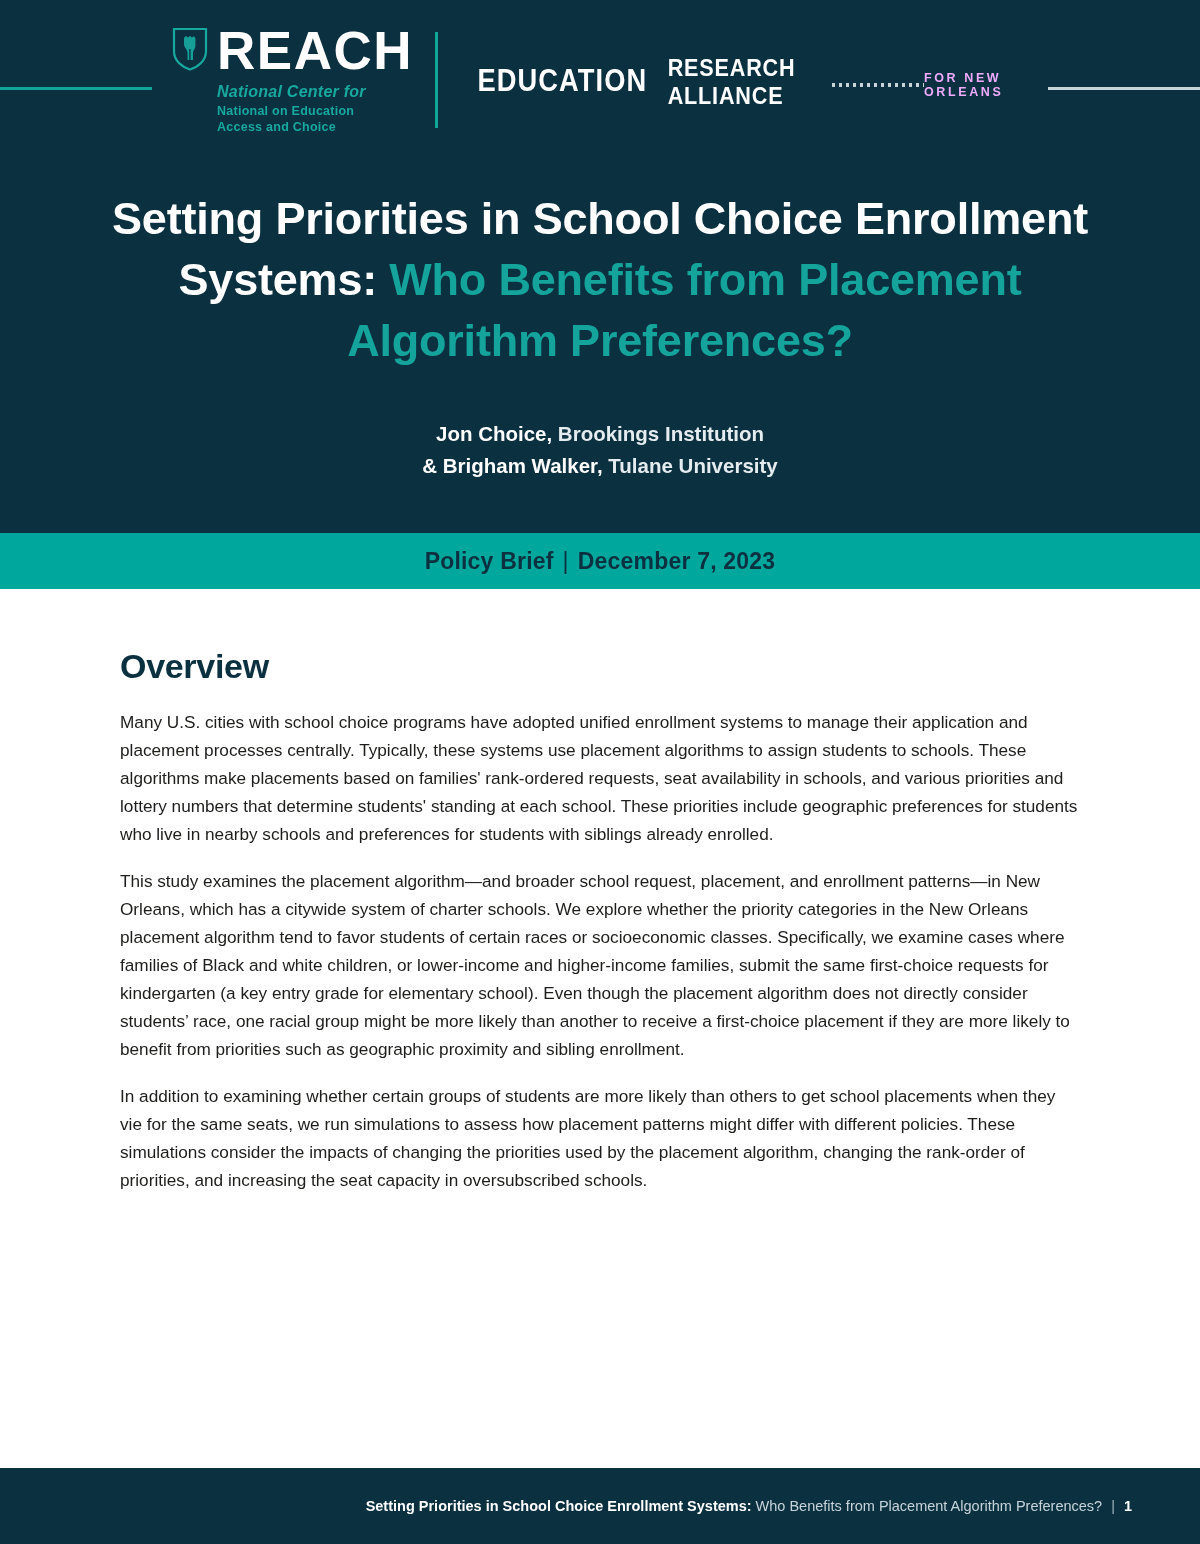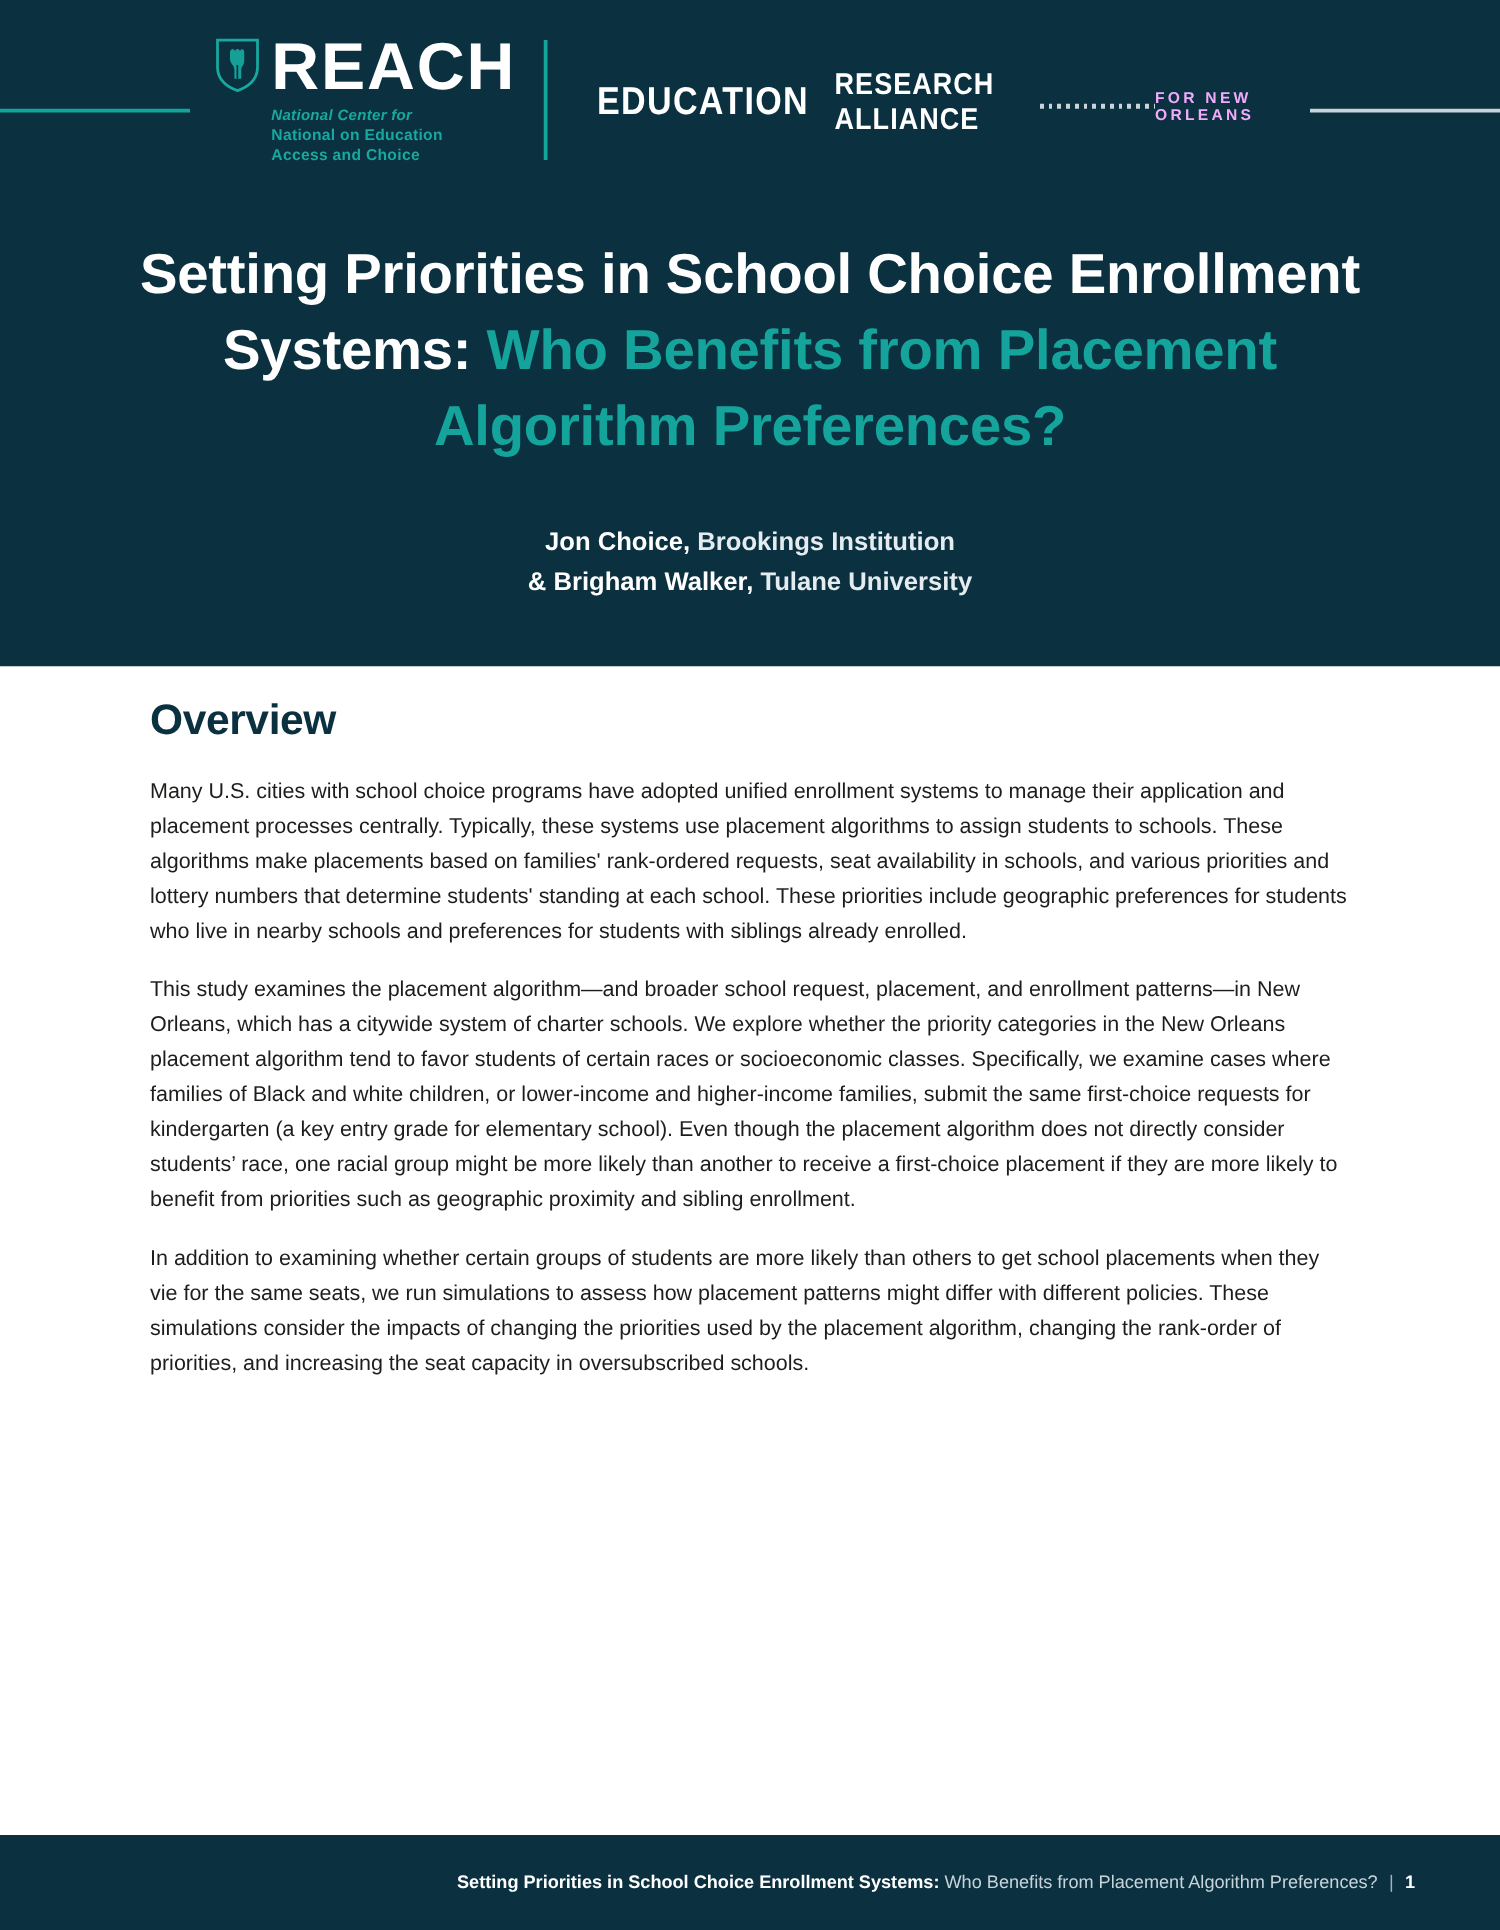--- a/index.html
+++ b/index.html
@@ -73,21 +73,21 @@
     font-family: "Liberation Sans", sans-serif;
   }
   .reach-sub {
     margin-top: 5px;
     color: #18A99E;
     font-size: 12.5px;
     font-weight: 700;
     line-height: 1.28;
     letter-spacing: 0.25px;
   }
-  .reach-sub .ital { font-style: italic; font-size: 12px; }
+  .reach-sub .ital { font-style: italic; font-size: 16px; }
 
   .v-divider {
     width: 3px;
     height: 96px;
     background: #12A69B;
     flex: none;
   }
 
   
   .era-logo {
@@ -165,21 +165,21 @@
   .banner-text {
     color: #0B3040;
     font-size: 23px;
     font-weight: 700;
     letter-spacing: 0.2px;
   }
   .banner-sep { padding: 0 9px; font-weight: 400; }
 
   
   .content {
-    padding: 24px 120px 0 120px;
+    padding: 58px 120px 0 120px;
     height: 880px;
   }
   .section-heading {
     font-size: 34px;
     font-weight: 700;
     color: #0B3040;
     letter-spacing: -0.3px;
     margin-bottom: 22px;
   }
   .para {
@@ -260,20 +260,23 @@
     <div class="title-block">
       <h1 class="doc-title"><span>Setting Priorities in School Choice Enrollment Systems: </span><span class="accent">Who Benefits from Placement Algorithm Preferences?</span></h1>
 
       <div class="byline">
         <div><span class="name">Jon Choice,</span><span class="affil"> Brookings Institution</span></div>
         <div><span class="name">&amp; Brigham Walker,</span><span class="affil"> Tulane University</span></div>
       </div>
     </div>
   </div>
 
+  <div class="banner">
+    <div class="banner-text"><span>Policy Brief</span><span class="banner-sep">|</span><span>December 7, 2023</span></div>
+  </div>
 
   <div class="content">
     <h2 class="section-heading">Overview</h2>
     <p class="para">Many U.S. cities with school choice programs have adopted unified enrollment systems to manage their application and placement processes centrally. Typically, these systems use placement algorithms to assign students to schools. These algorithms make placements based on families' rank-ordered requests, seat availability in schools, and various priorities and lottery numbers that determine students' standing at each school. These priorities include geographic preferences for students who live in nearby schools and preferences for students with siblings already enrolled.</p>
     <p class="para">This study examines the placement algorithm—and broader school request, placement, and enrollment patterns—in New Orleans, which has a citywide system of charter schools. We explore whether the priority categories in the New Orleans placement algorithm tend to favor students of certain races or socioeconomic classes. Specifically, we examine cases where families of Black and white children, or lower-income and higher-income families, submit the same first-choice requests for kindergarten (a key entry grade for elementary school). Even though the placement algorithm does not directly consider students’ race, one racial group might be more likely than another to receive a first-choice placement if they are more likely to benefit from priorities such as geographic proximity and sibling enrollment.</p>
     <p class="para">In addition to examining whether certain groups of students are more likely than others to get school placements when they vie for the same seats, we run simulations to assess how placement patterns might differ with different policies. These simulations consider the impacts of changing the priorities used by the placement algorithm, changing the rank-order of priorities, and increasing the seat capacity in oversubscribed schools.</p>
   </div>
 
   <div class="footer">
     <div class="footer-text"><span class="strong">Setting Priorities in School Choice Enrollment Systems:</span><span> Who Benefits from Placement Algorithm Preferences?</span><span class="footer-sep">|</span><span class="footer-page">1</span></div>

